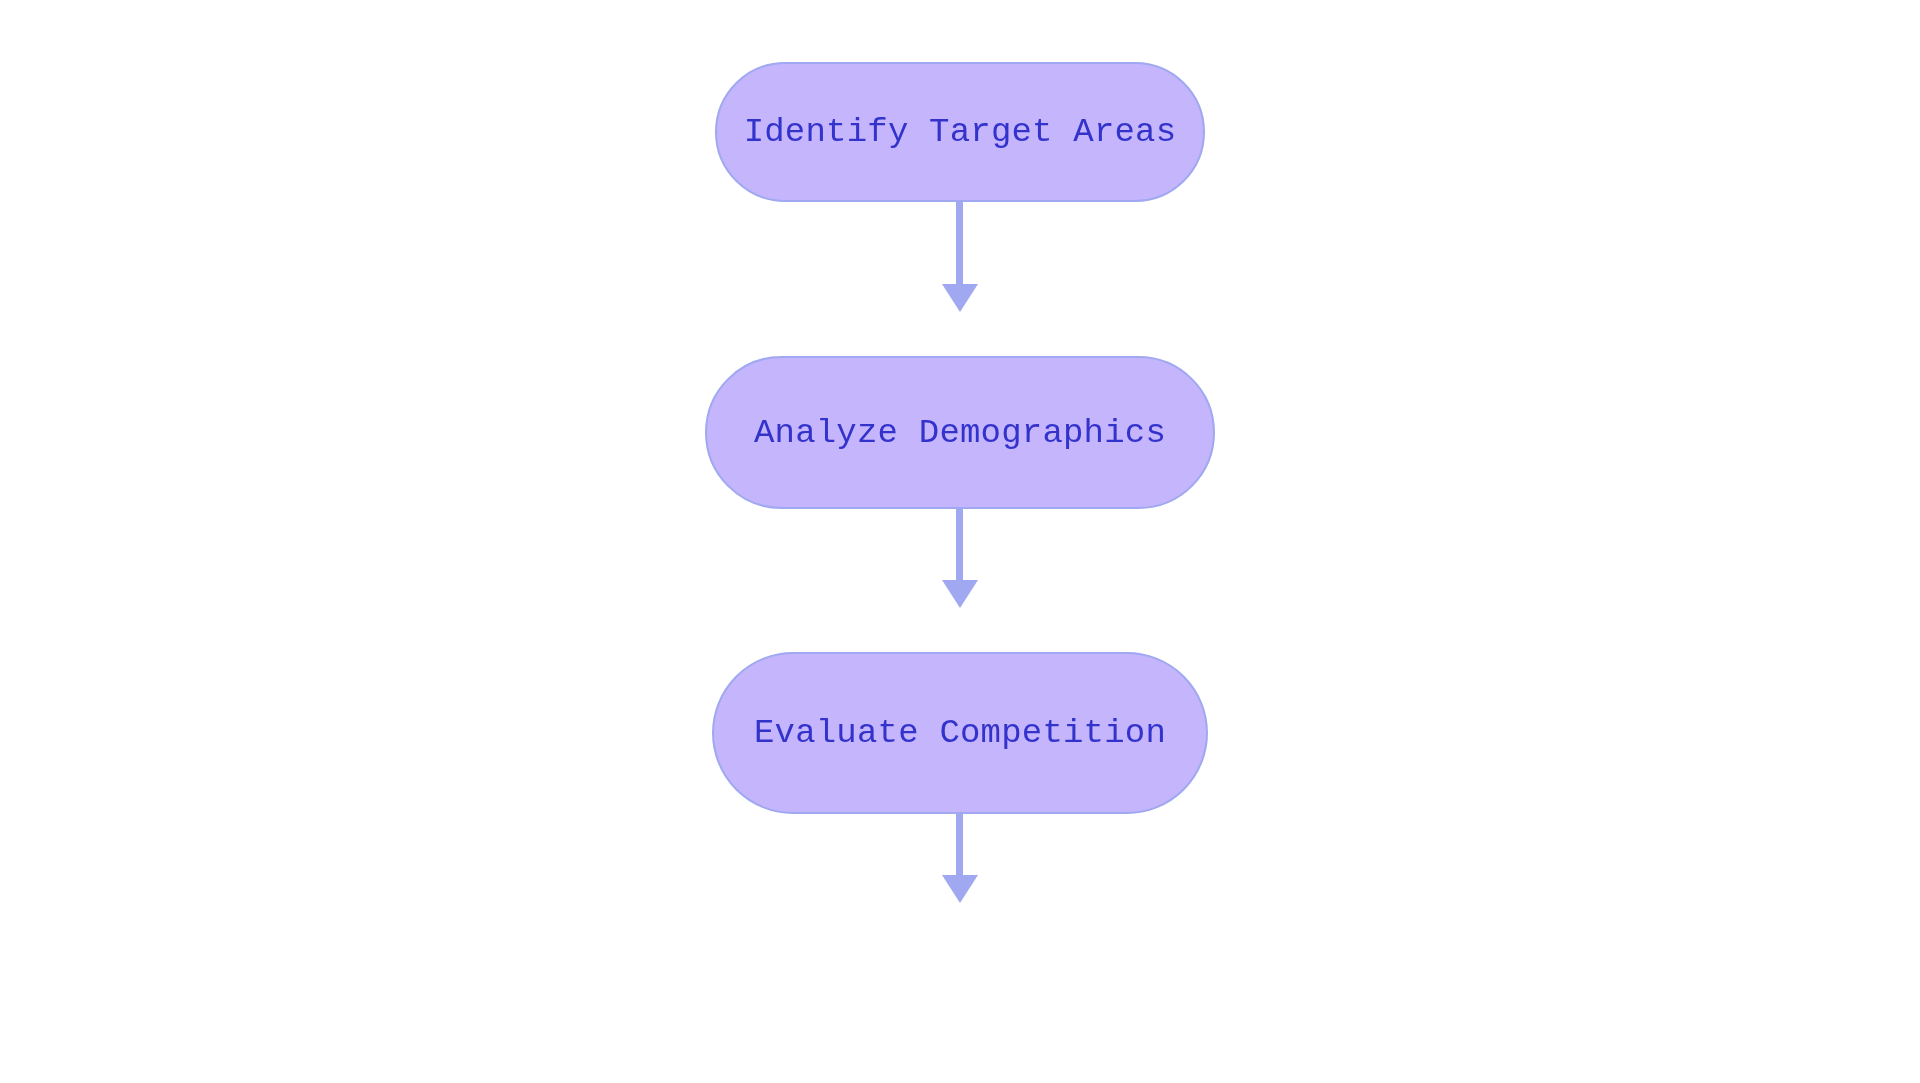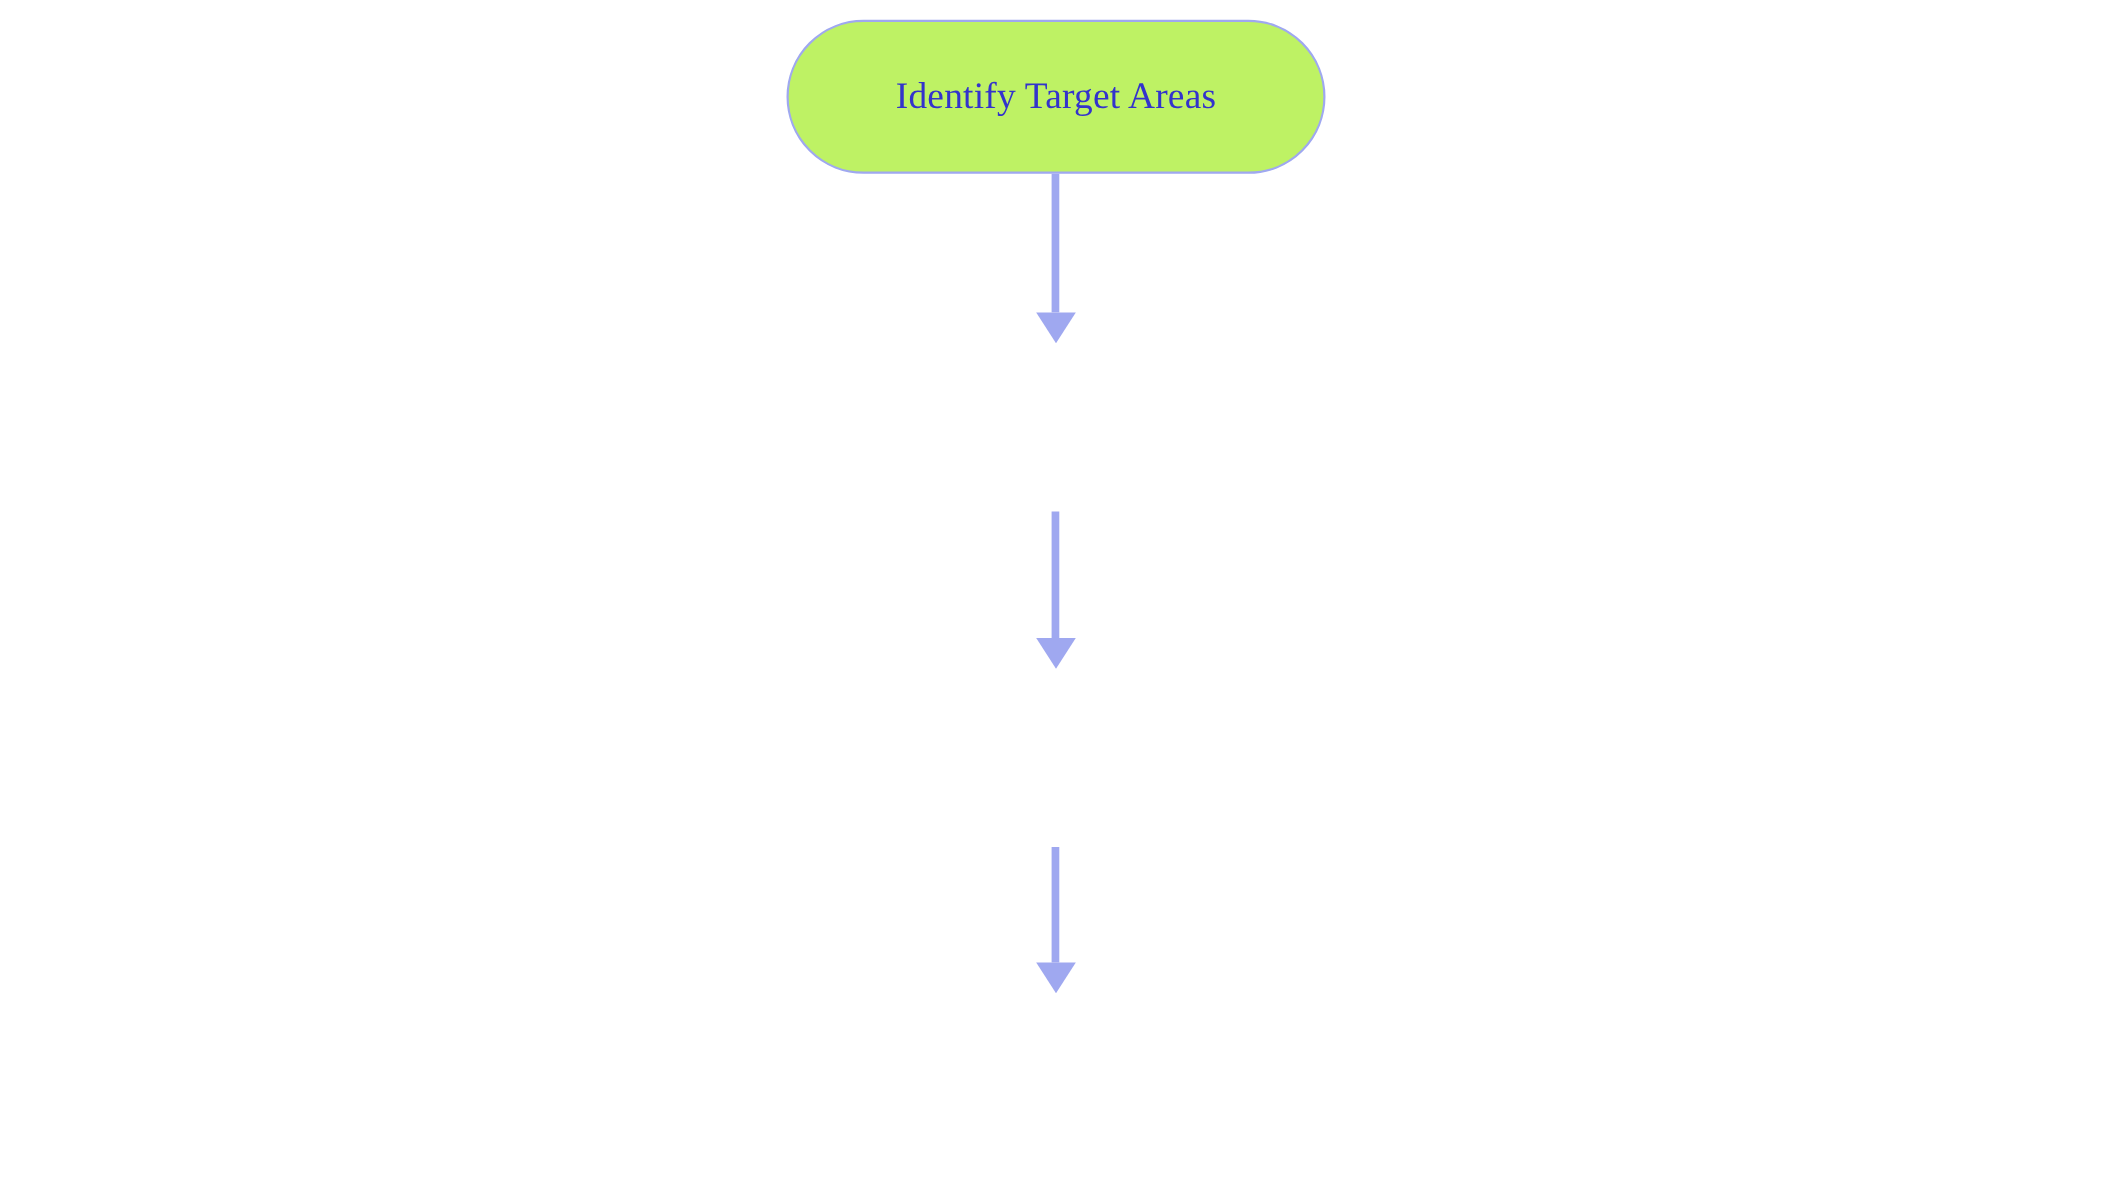--- a/index.html
+++ b/index.html
@@ -21,30 +21,31 @@
     height: 1083px;
     background: #ffffff;
   }
 
   .flow-node {
     position: absolute;
     box-sizing: border-box;
     display: flex;
     align-items: center;
     justify-content: center;
-    background: #bef264;
+    background: #c4b5fd;
     border: 2px solid #9fa8f0;
     border-radius: 999px;
     color: #3333cc;
     font-size: 34px;
     font-weight: 400;
     letter-spacing: 0.2px;
     line-height: 1;
     white-space: nowrap;
-    font-family: Liberation Serif, serif;
+    font-family: Liberation Mono, monospace;
+    margin-top: 44px;
   }
 
   .node-label {
     color: #3333cc;
     font-size: 34px;
     line-height: 1;
     white-space: nowrap;
   }
 
   .flow-edge {
@@ -82,16 +83,22 @@
 
   <div class="flow-edge">
     <div class="edge-line" style="left:956px; top:770px; width:7px; height:105px;"></div>
     <div class="edge-arrowhead" style="left:942px; top:875px;"></div>
   </div>
 
   <div class="flow-node" style="left:715px; top:18px; width:490px; height:140px;">
     <span class="node-label">Identify Target Areas</span>
   </div>
 
+  <div class="flow-node" style="left:705px; top:312px; width:510px; height:153px;">
+    <span class="node-label">Analyze Demographics</span>
+  </div>
 
+  <div class="flow-node" style="left:712px; top:608px; width:496px; height:162px;">
+    <span class="node-label">Evaluate Competition</span>
+  </div>
 
 
 </div>
 
 </body></html>

